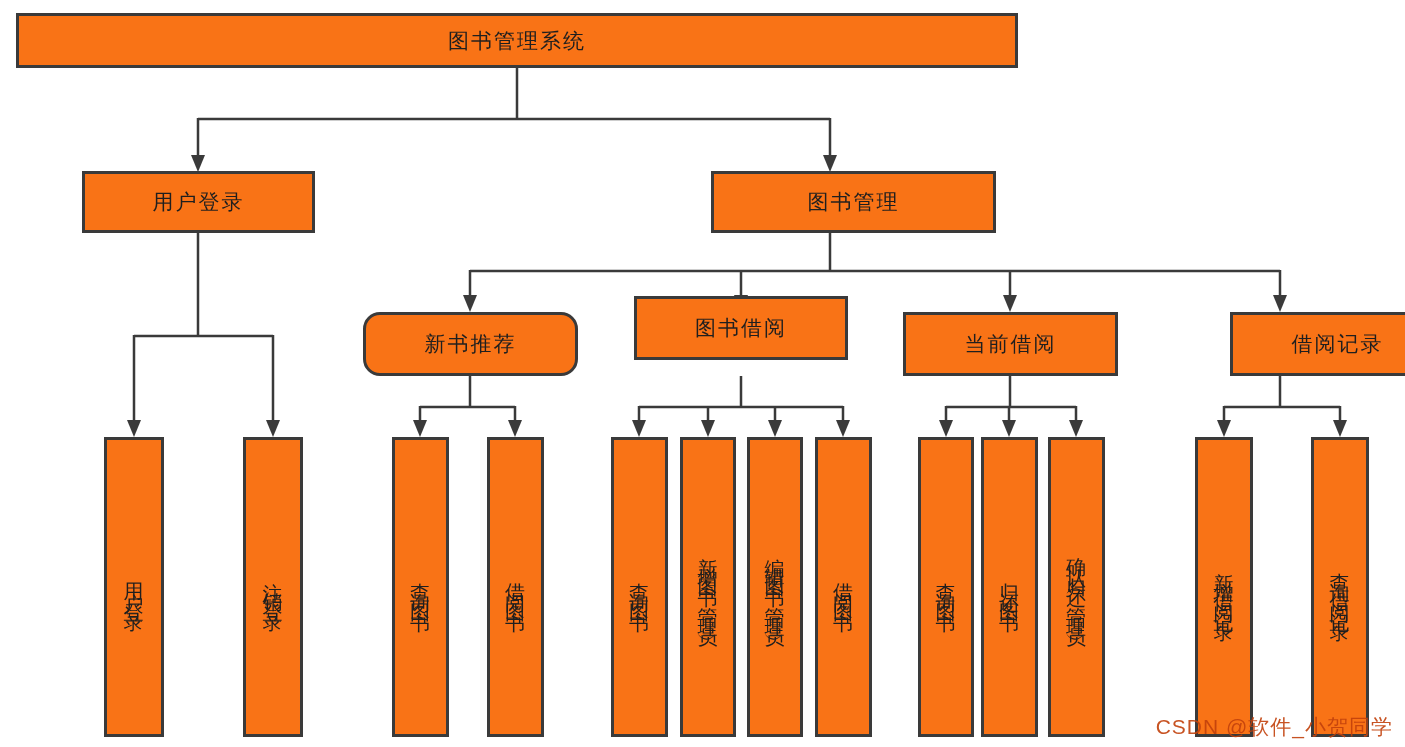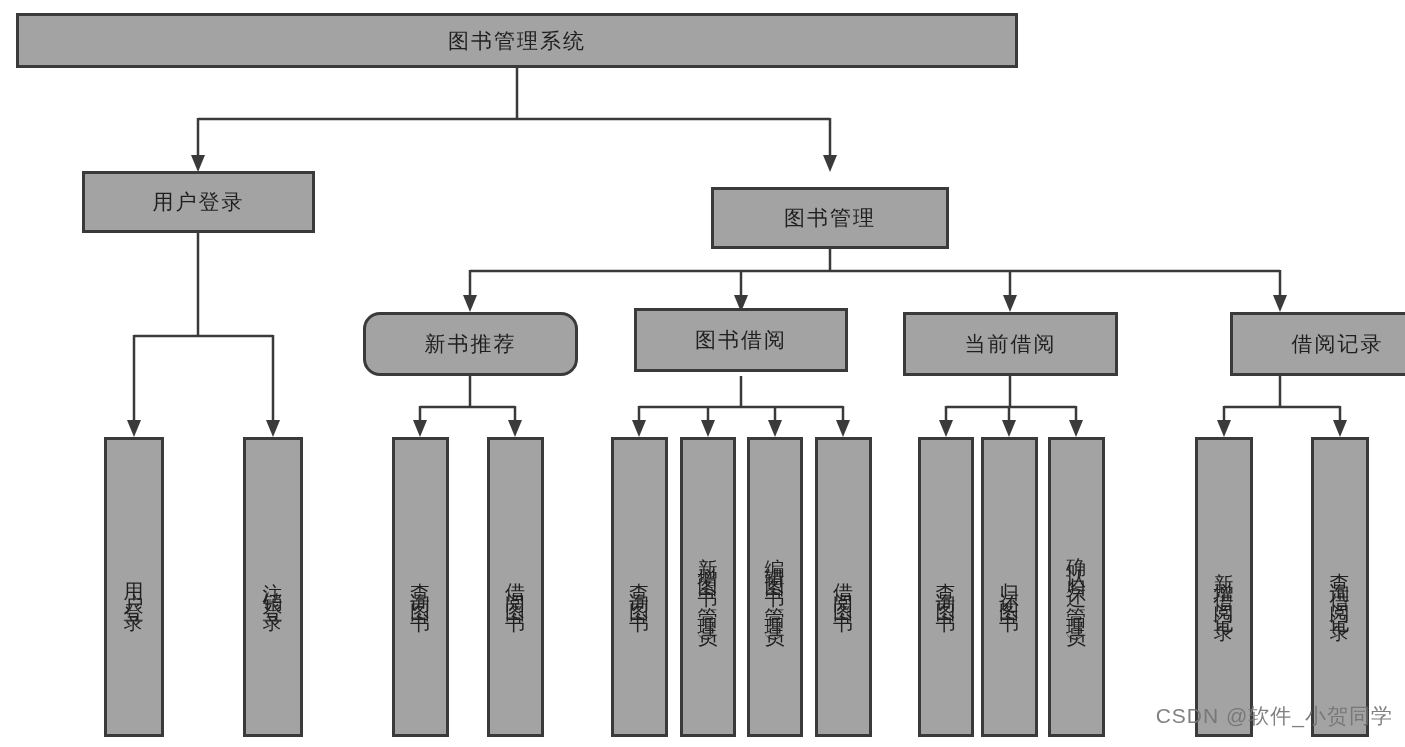--- a/index.html
+++ b/index.html
@@ -2,32 +2,32 @@
 <html><head>
 <meta charset="utf-8">
 <style>
   html,body{margin:0;padding:0;background:#ffffff;}
   .canvas{
     position:relative;width:1405px;height:747px;background:#ffffff;
     font-family:"Liberation Sans","DejaVu Sans",sans-serif;overflow:hidden;
   }
   .connectors{position:absolute;left:0;top:0;width:1405px;height:747px;}
   .node{
-    position:absolute;background:#a3a3a3;border:3px solid #3a3a3a;
+    position:absolute;background:#f97316;border:3px solid #3a3a3a;
     box-sizing:border-box;display:flex;align-items:center;justify-content:center;
     color:#1f1f1f;
   }
   .hnode .label{font-size:21px;letter-spacing:2px;white-space:nowrap;}
   .vnode .label{
     writing-mode:vertical-rl;text-orientation:mixed;
     font-size:20px;letter-spacing:10px;line-height:1;
   }
   .watermark{
-    position:absolute;right:12px;bottom:17px;font-size:21px;letter-spacing:1px;
-    color:#737373;opacity:0.9;z-index:5;white-space:nowrap;
+    position:absolute;right:12px;bottom:6px;font-size:21px;letter-spacing:1px;
+    color:#c2410c;opacity:0.9;z-index:5;white-space:nowrap;
   }
   svg line, svg path{stroke:#3a3a3a;stroke-width:2.5;fill:none;}
   svg polygon{fill:#3a3a3a;stroke:none;}
 </style>
 </head>
 <body>
 
 <div class="canvas">
 
   <svg class="connectors" viewBox="0 0 1405 747" xmlns="http://www.w3.org/2000/svg">
@@ -80,28 +80,28 @@
     </g>
   </svg>
 
   <div class="node hnode" style="left:16px;top:13px;width:1002px;height:55px;">
     <span class="label">图书管理系统</span>
   </div>
 
   <div class="node hnode" style="left:82px;top:171px;width:233px;height:62px;">
     <span class="label">用户登录</span>
   </div>
-  <div class="node hnode" style="left:711px;top:187px;width:238px;height:62px;">
+  <div class="node hnode" style="left:711px;top:171px;width:285px;height:62px;">
     <span class="label">图书管理</span>
   </div>
 
   <div class="node hnode" style="left:363px;top:312px;width:215px;height:64px;border-radius:17px;">
     <span class="label">新书推荐</span>
   </div>
-  <div class="node hnode" style="left:634px;top:308px;width:214px;height:64px;justify-content:center;">
+  <div class="node hnode" style="left:634px;top:296px;width:214px;height:64px;justify-content:center;">
     <span class="label">图书借阅</span>
   </div>
   <div class="node hnode" style="left:903px;top:312px;width:215px;height:64px;">
     <span class="label">当前借阅</span>
   </div>
   <div class="node hnode" style="left:1230px;top:312px;width:215px;height:64px;">
     <span class="label">借阅记录</span>
   </div>
 
   <div class="node vnode" style="left:104px;top:437px;width:60px;height:300px;">

